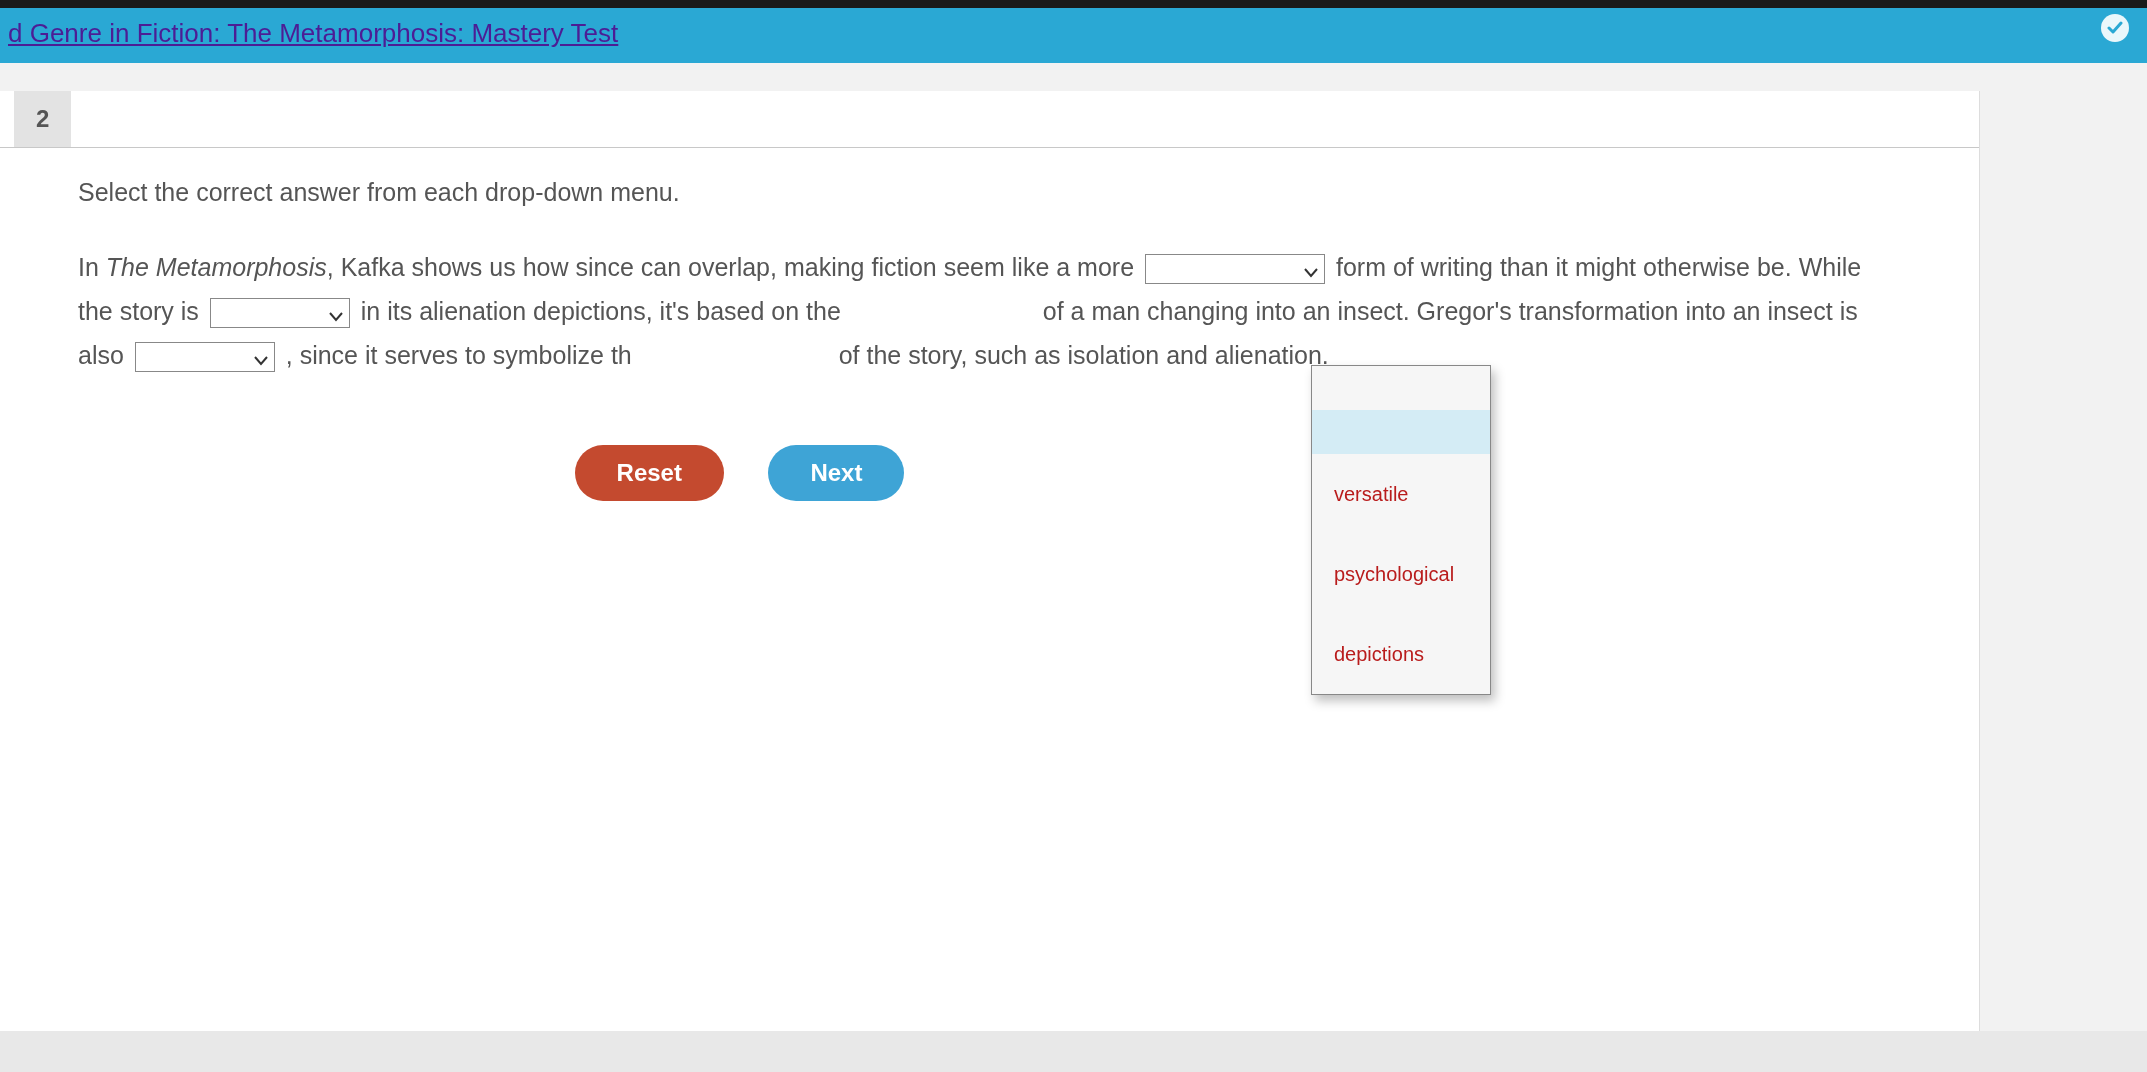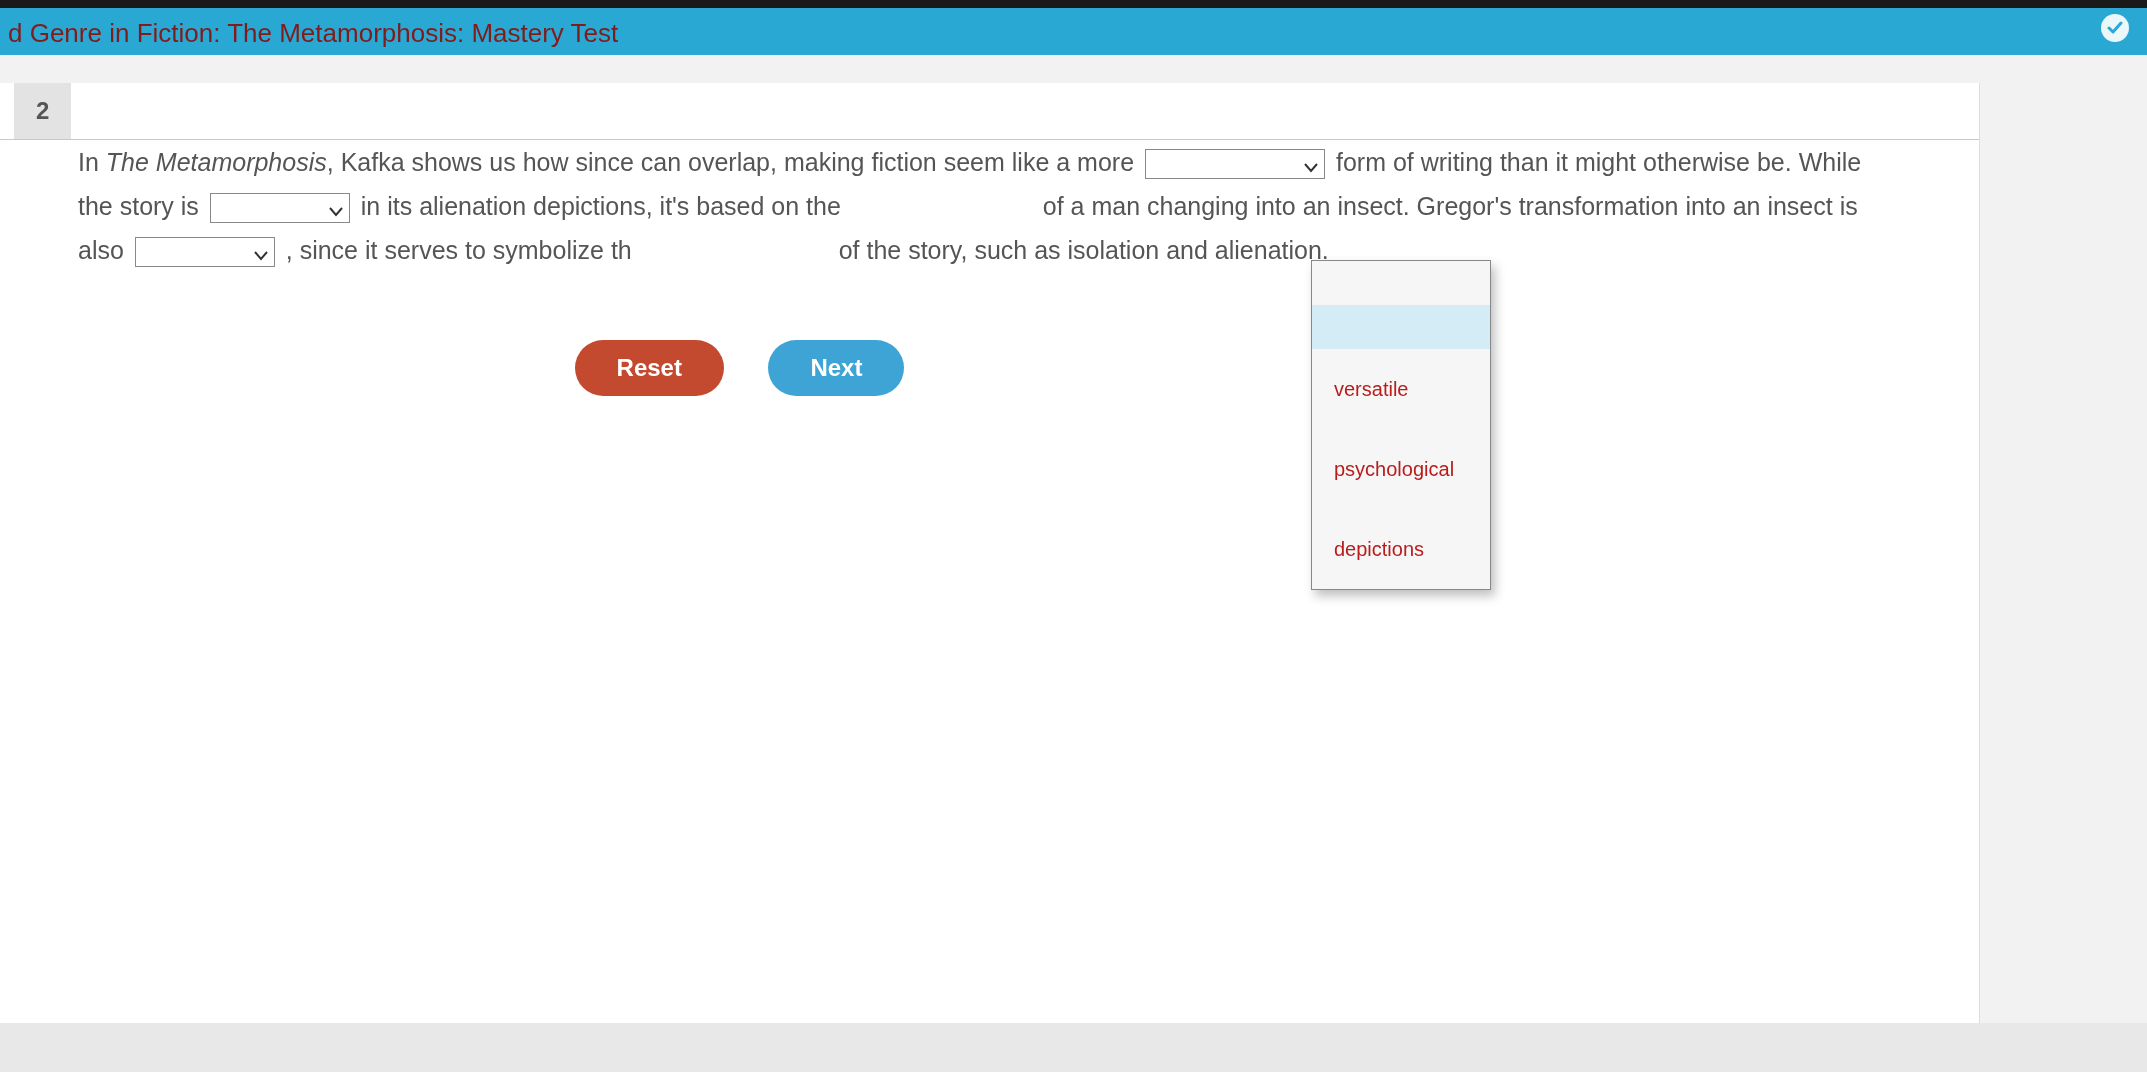--- a/index.html
+++ b/index.html
@@ -9,24 +9,25 @@
       width: 2147px;
       height: 1072px;
       overflow: hidden;
     }
     .top-black {
       height: 8px;
       background: #1a1a1a;
     }
     .header-bar {
       background: #2aa8d4;
-      color: #7f1d1d;
+      color: #4c1d95;
       font-size: 26px;
-      padding: 10px 12px 6px 8px;
-      position: relative;
+      padding: 10px 12px 14px 8px;
+      position: relative;
+      text-decoration: underline;
     }
     .header-check {
       position: absolute;
       right: 18px;
       top: 6px;
       width: 28px;
       height: 28px;
       border-radius: 50%;
       background: rgba(255,255,255,0.9);
       display: flex;
@@ -146,20 +147,21 @@
   </span>
 </div>
 
 <div class="content-wrap">
   <div class="card">
 
     <div class="qnum-row">
       <span class="qnum">2</span>
     </div>
 
+    <div class="instruction">Select the correct answer from each drop-down menu.</div>
 
     <div class="passage">
       <span>In </span><em>The Metamorphosis</em><span>, Kafka shows us how since can overlap, making fiction seem like a more </span>
       <span class="inline-select sel-open">
         <span class="chev"><svg width="14" height="10" viewBox="0 0 14 10">
               <path d="M1 1 L7 8 L13 1" stroke="#333" stroke-width="2" fill="none"></path>
             </svg></span>
       </span>
       <span> form of writing than it might otherwise be. While the story is </span>
       <span class="inline-select sel-w2">

